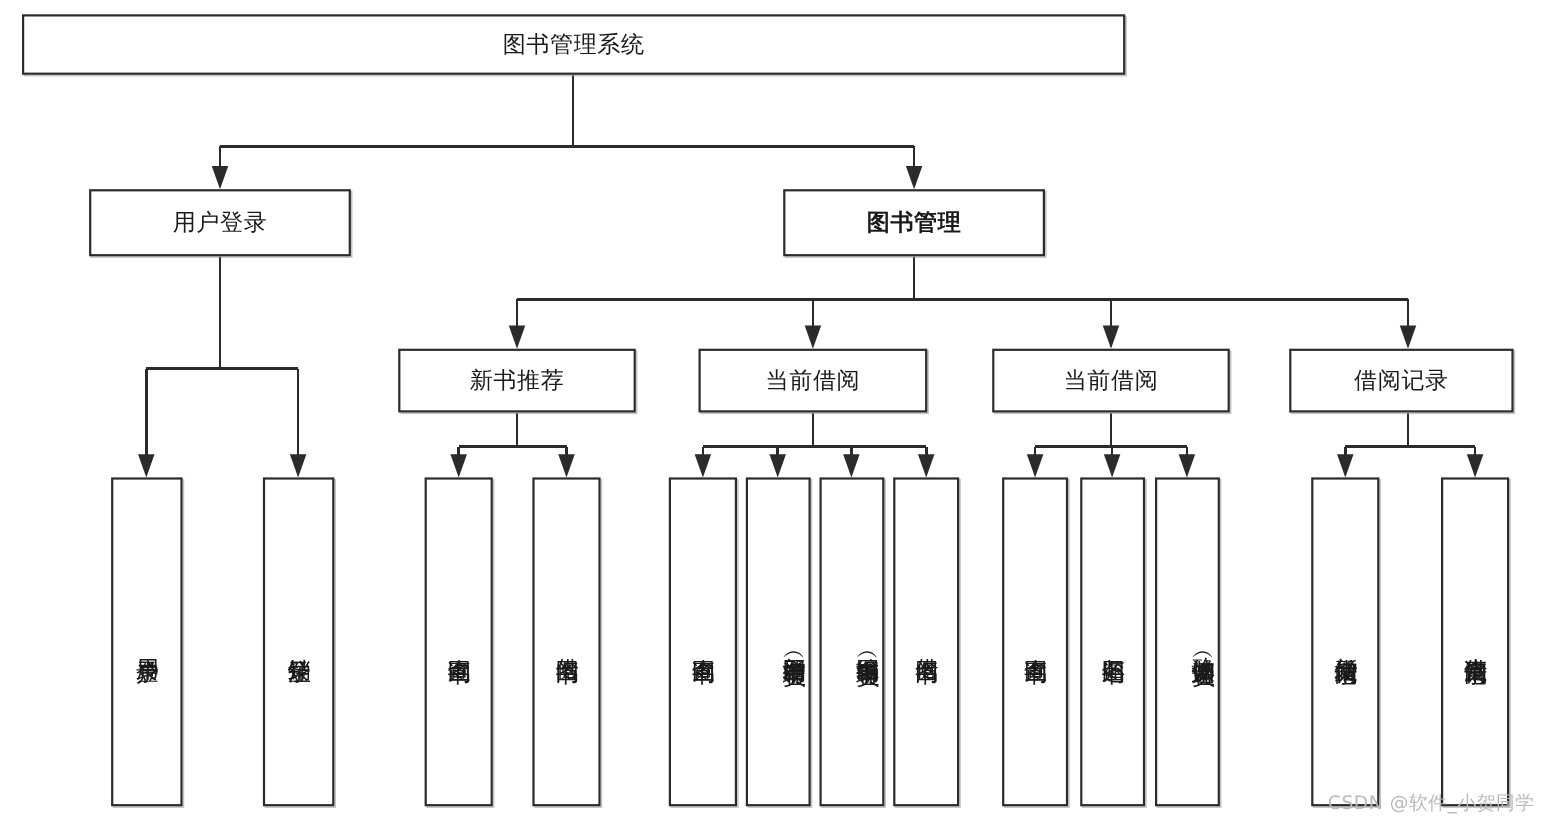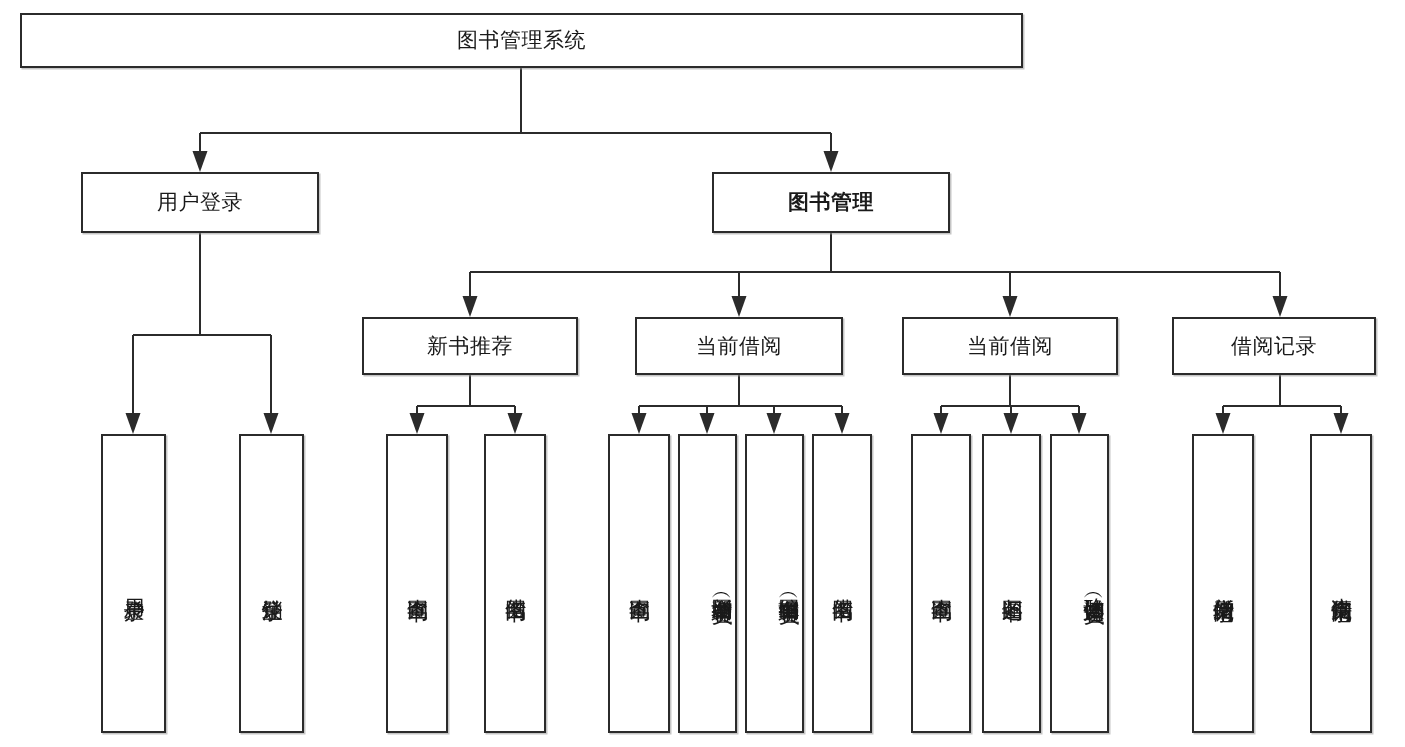--- a/index.html
+++ b/index.html
@@ -198,13 +198,14 @@
         <div class="node-label-v">确认归还（管理员）</div>
       </div>
       <div class="node-box" style="left: 1192px; top: 434px; width: 62px; height: 299px;">
         <div class="node-label-v center-v">新增借阅记录</div>
       </div>
       <div class="node-box" style="left: 1310px; top: 434px; width: 62px; height: 299px;">
         <div class="node-label-v center-v">查询借阅记录</div>
       </div>
     </div>
 
+  <div id="watermark">CSDN @软件_小贺同学</div>
 </div>
 
 </body></html>

